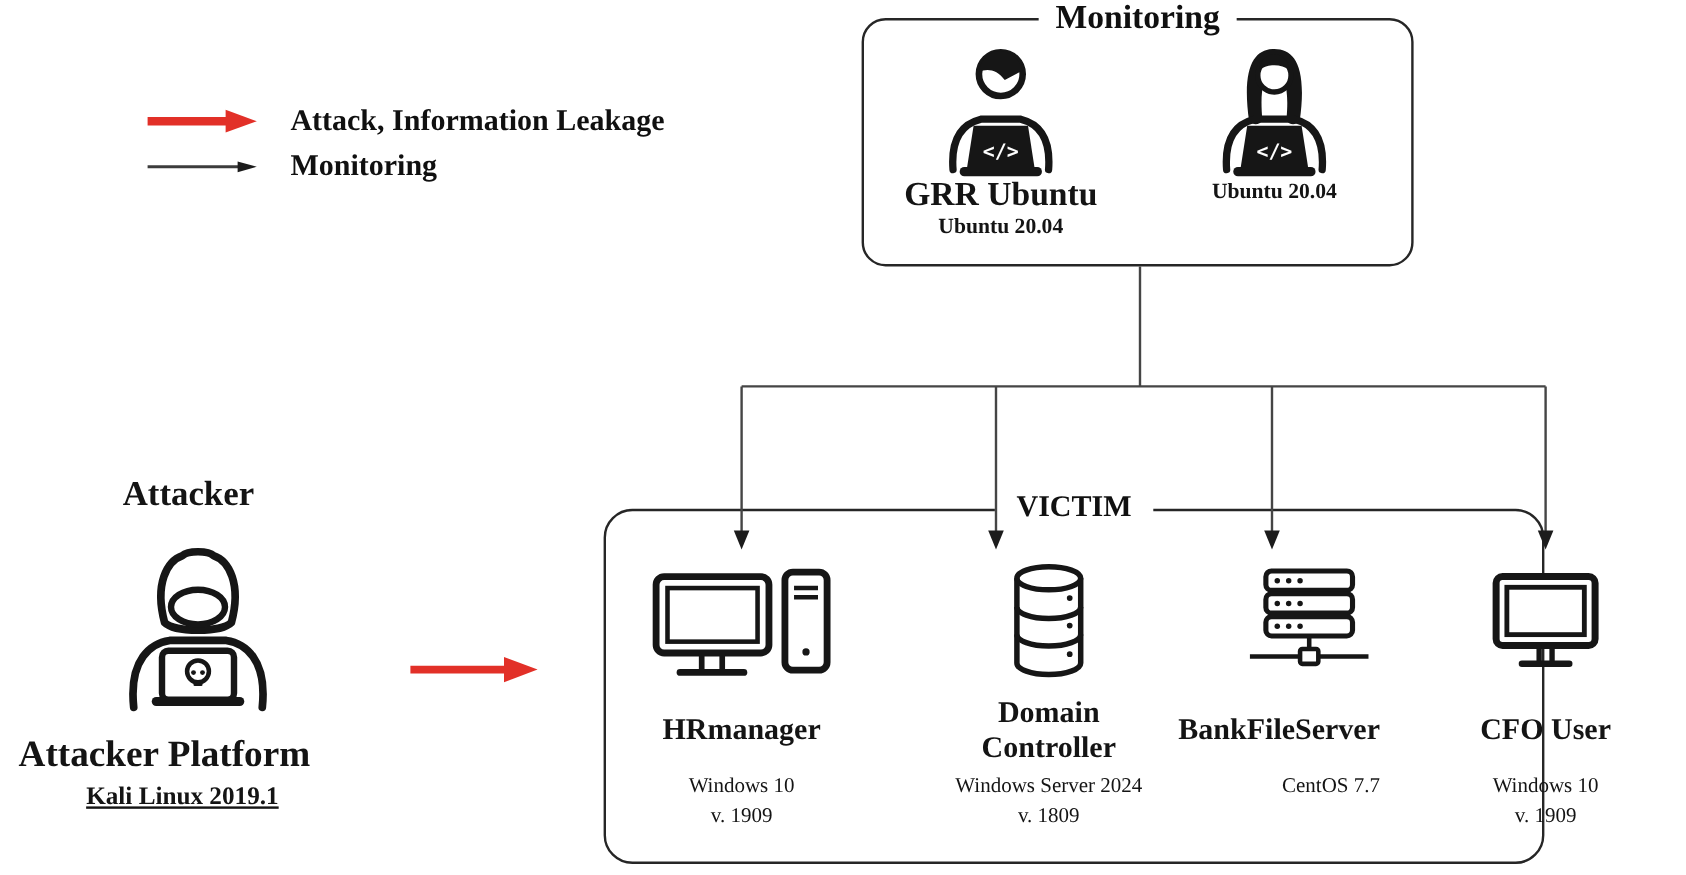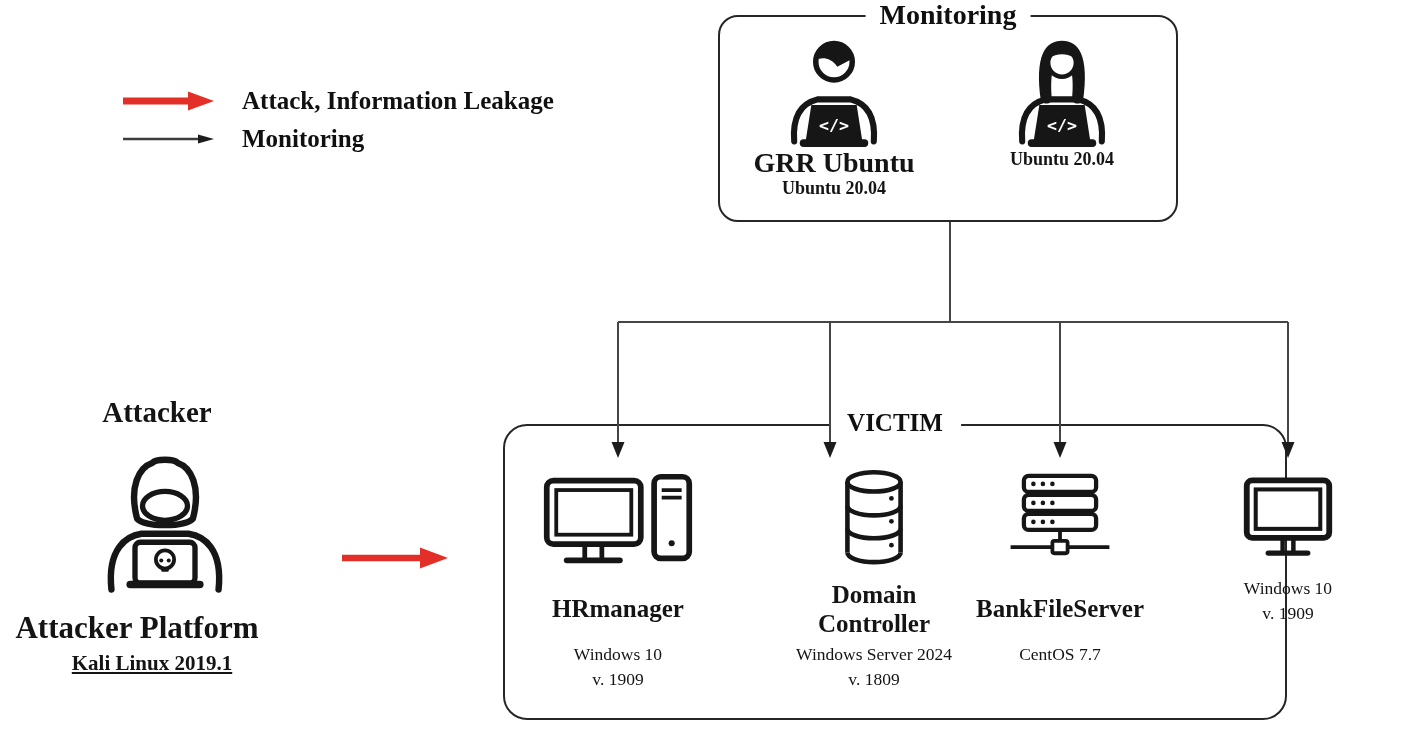--- a/index.html
+++ b/index.html
@@ -150,21 +150,21 @@
         <circle cx="67" cy="33" r="2.6" fill="#161616"></circle>
         <circle cx="67" cy="58" r="2.6" fill="#161616"></circle>
         <circle cx="67" cy="84" r="2.6" fill="#161616"></circle>
       </svg>
     </div>
     <div class="machine-name">Domain Controller</div>
     <div class="machine-os">Windows Server 2024</div>
     <div class="machine-ver">v. 1809</div>
   </div>
 
-  <div class="machine-col" style="left:1060px;">
+  <div class="machine-col" style="left:1060px;align-items:flex-end;">
     <div class="machine-icon-slot">
       <svg width="118" height="95" viewBox="0 0 124 100">
         <rect x="24" y="4" width="76" height="17" rx="5" fill="#fff" stroke="#161616" stroke-width="4.5"></rect>
         <rect x="24" y="24" width="76" height="17" rx="5" fill="#fff" stroke="#161616" stroke-width="4.5"></rect>
         <rect x="24" y="44" width="76" height="17" rx="5" fill="#fff" stroke="#161616" stroke-width="4.5"></rect>
         <g fill="#161616">
           <circle cx="34" cy="12.5" r="2.4"></circle>
             <circle cx="44" cy="12.5" r="2.4"></circle>
             <circle cx="54" cy="12.5" r="2.4"></circle>
           <circle cx="34" cy="32.5" r="2.4"></circle>
@@ -186,20 +186,21 @@
 
   <div class="machine-col" style="left:1288px;">
     <div class="machine-icon-slot">
       <svg width="104" height="88" viewBox="0 0 116 96">
         <rect x="12" y="5" width="92" height="64" rx="6" fill="#fff" stroke="#161616" stroke-width="6.5"></rect>
         <rect x="22" y="15" width="72" height="44" fill="#fff" stroke="#161616" stroke-width="4.5"></rect>
         <path d="M52,69 V84 M64,69 V84" stroke="#161616" stroke-width="5"></path>
         <path d="M36,86 H80" stroke="#161616" stroke-width="6" stroke-linecap="round"></path>
       </svg>
     </div>
+    <div class="machine-name">CFO User</div>
     <div class="machine-os">Windows 10</div>
     <div class="machine-ver">v. 1909</div>
   </div>
 
   <svg id="monitoring-connections" class="abs" width="760" height="246" viewBox="0 0 760 246">
     <g stroke="#454545" stroke-width="2" fill="none">
       <path d="M350,4 V104"></path>
       <path d="M18,104 H688"></path>
       <path d="M18,104 V226"></path>
       <path d="M230,104 V226"></path>

